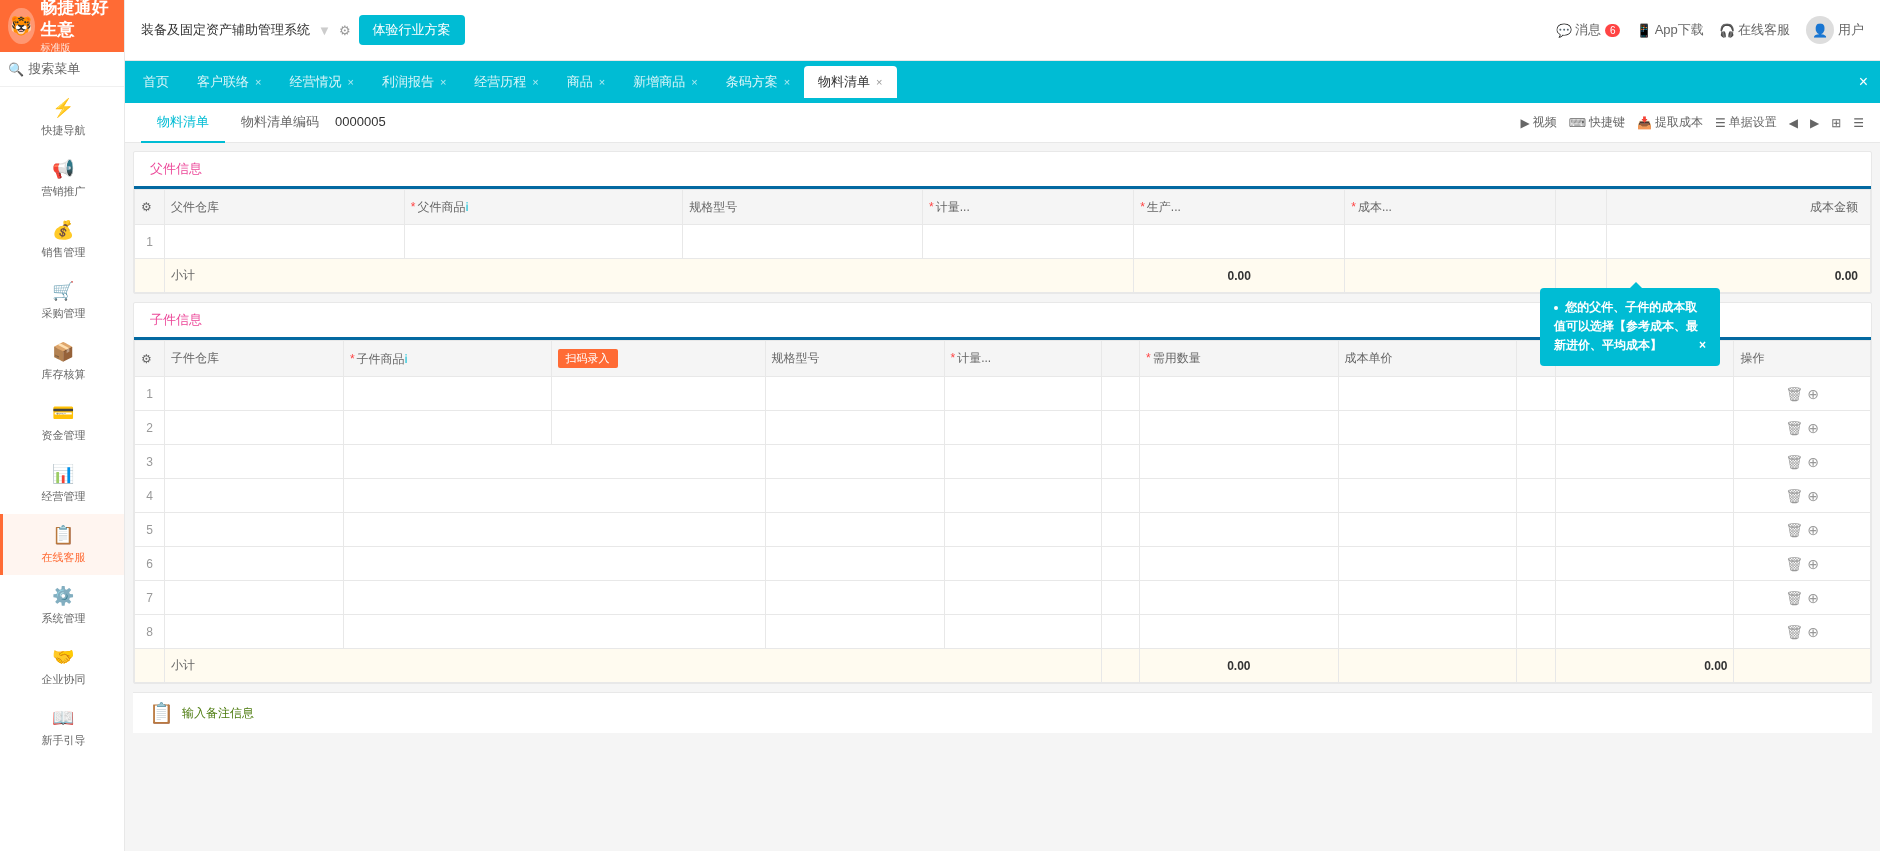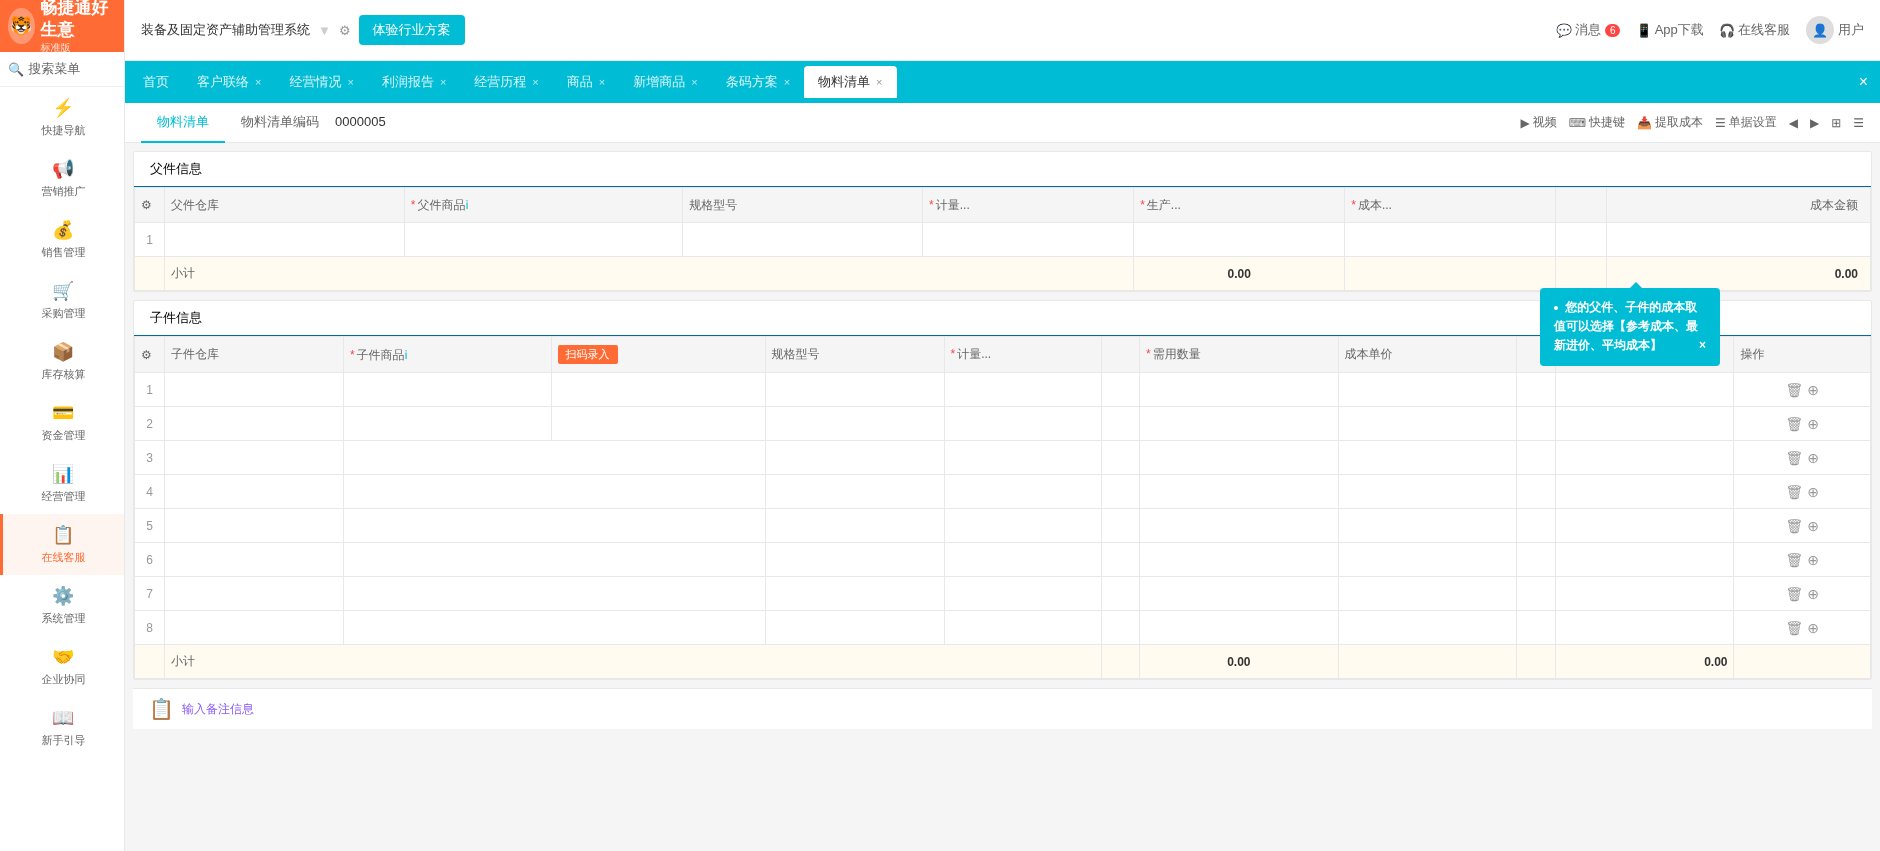--- a/index.html
+++ b/index.html
@@ -44,21 +44,21 @@
     .sub-tabs { background: #fff; display: flex; align-items: center; padding: 0 16px; border-bottom: 1px solid #e8e8e8; height: 40px; justify-content: space-between; }
     .sub-tab-left { display: flex; align-items: center; gap: 0; }
     .sub-tab-item { padding: 0 16px; height: 40px; display: flex; align-items: center; cursor: pointer; font-size: 13px; color: #666; border-bottom: 2px solid transparent; }
     .sub-tab-item.active { color: #00bcd4; border-bottom-color: #00bcd4; }
     .sub-tab-code { margin-left: 16px; color: #333; font-size: 13px; }
     .sub-tab-right { display: flex; align-items: center; gap: 12px; color: #666; font-size: 12px; }
     .sub-tab-right span { cursor: pointer; display: flex; align-items: center; gap: 3px; }
 
     
     .section { background: #fff; margin: 8px; border: 1px solid #e8e8e8; border-radius: 2px; }
-    .section-title { padding: 8px 16px; font-size: 13px; color: #000000; font-weight: 500; border-bottom: 1px solid #0369a1; }
+    .section-title { padding: 8px 16px; font-size: 13px; color: #ec4899; font-weight: 500; border-bottom: 3px solid #0369a1; }
 
     
     .data-table { width: 100%; border-collapse: collapse; }
     .data-table th { background: #f5f5f5; padding: 8px 6px; font-size: 12px; color: #666; font-weight: normal; border: 1px solid #e8e8e8; text-align: left; white-space: nowrap; }
     .data-table td { padding: 6px; border: 1px solid #e8e8e8; font-size: 12px; color: #333; height: 34px; }
     .data-table .row-num { text-align: center; color: #999; width: 30px; }
     .data-table .subtotal { background: #fffbf0; }
     .data-table .subtotal td { color: #666; margin-top: 40px; }
     .required { color: #f44; margin-right: 2px; }
     .col-setting { width: 30px; text-align: center; }
@@ -471,16 +471,16 @@
             <td></td>
             <td style="text-align:right;font-weight:bold;color:#333;">0.00</td>
             <td></td>
           </tr>
         </tbody>
       </table>
     </div>
 
     <div class="footer-bar">
       <span class="footer-icon">📋</span>
-      <span style="color:#8b5cf6;font-size:12px;">输入备注信息</span>
+      <span style="color:#4d7c0f;font-size:12px;">输入备注信息</span>
     </div>
   </div>
 </div>
 
 </body></html>

